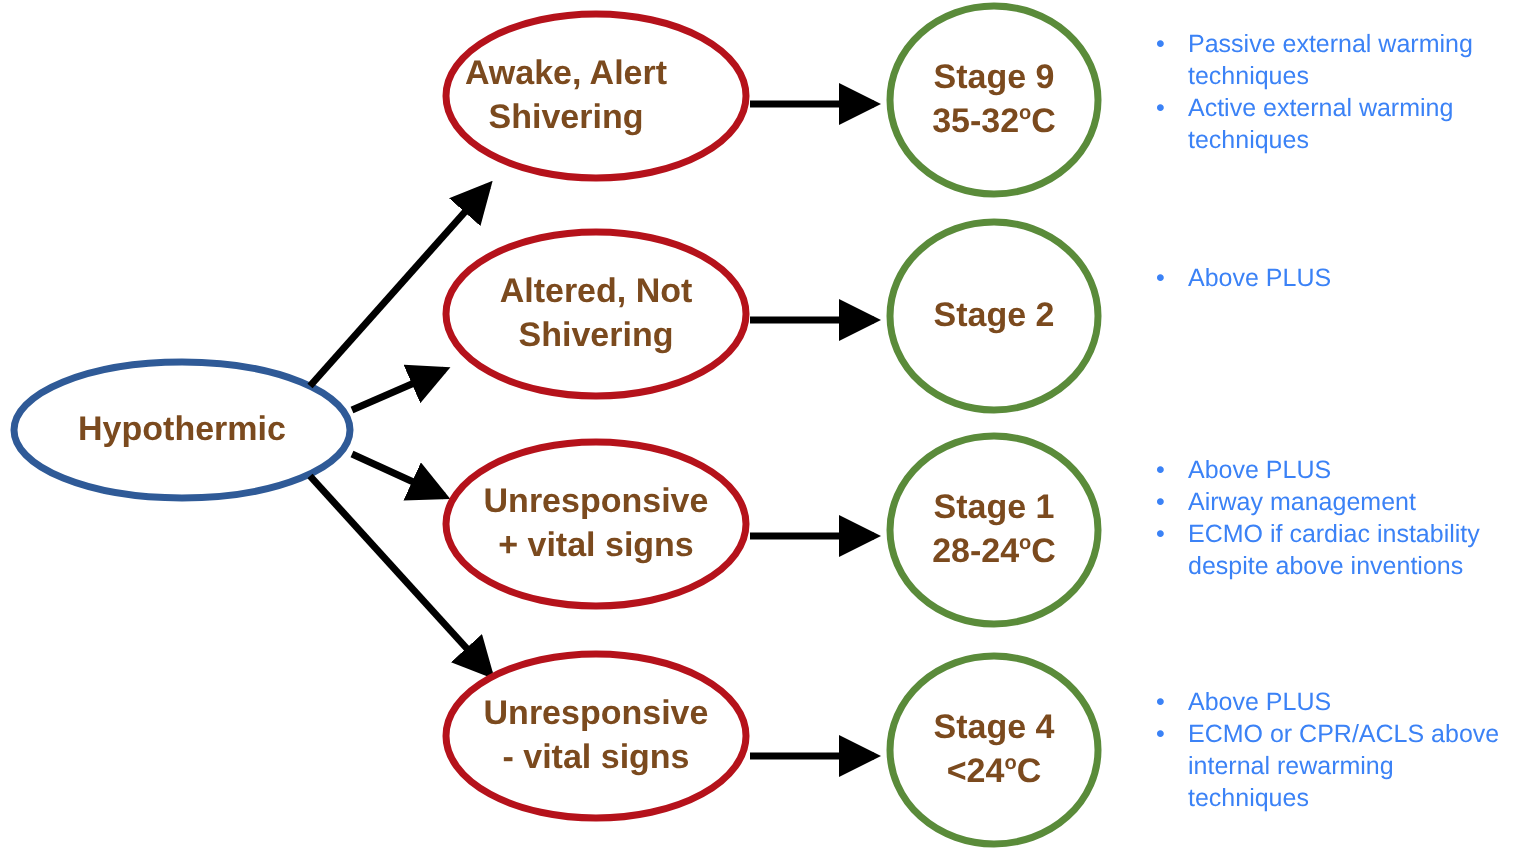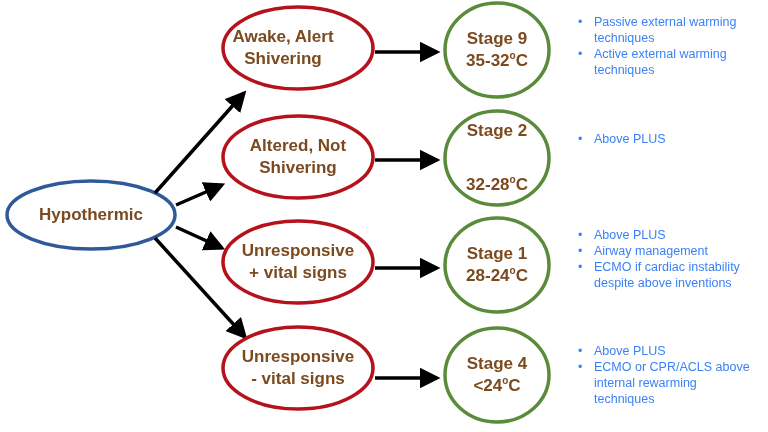--- a/index.html
+++ b/index.html
@@ -67,21 +67,20 @@
   <span>Unresponsive</span>
   <span>- vital signs</span>
 </div>
 
 <div class="node-label" style="left:445px; top:3px; width:104px; height:94px;">
   <span>Stage 9</span>
   <span><span>35-32</span><sup>o</sup><span>C</span></span>
 </div>
 <div class="node-label" style="left:445px; top:111px; width:104px; height:94px;gap:32px;">
   <span>Stage 2</span>
-  <span><span>32-28</span><sup>o</sup><span>C</span></span>
 </div>
 <div class="node-label" style="left:445px; top:218px; width:104px; height:94px;">
   <span>Stage 1</span>
   <span><span>28-24</span><sup>o</sup><span>C</span></span>
 </div>
 <div class="node-label" style="left:445px; top:328px; width:104px; height:94px;">
   <span>Stage 4</span>
   <span><span>&lt;24</span><sup>o</sup><span>C</span></span>
 </div>
 

